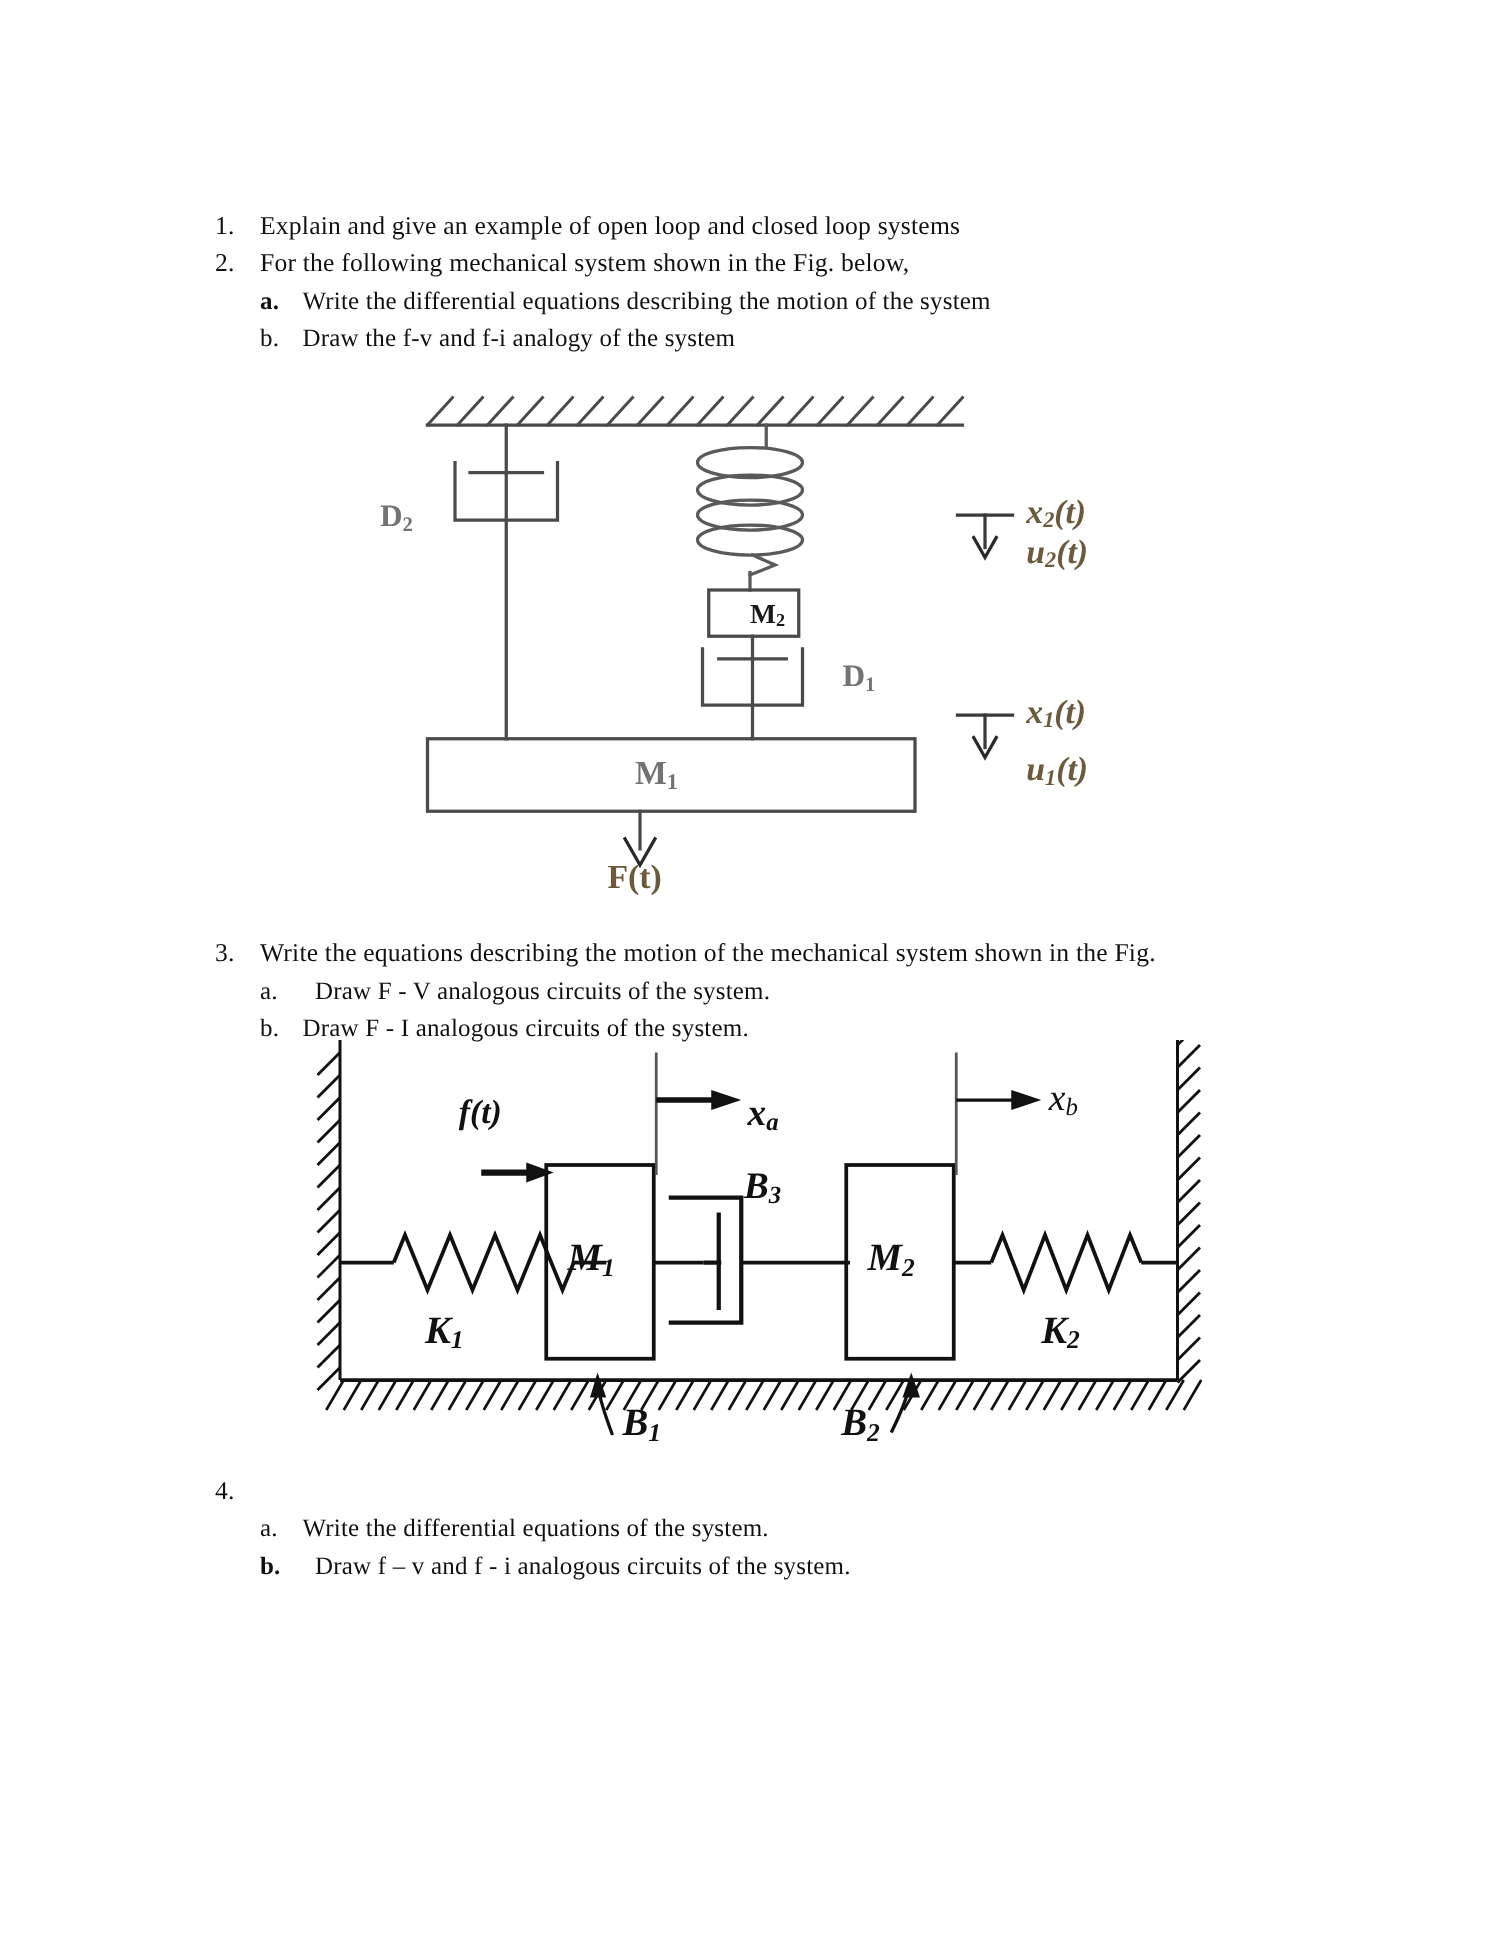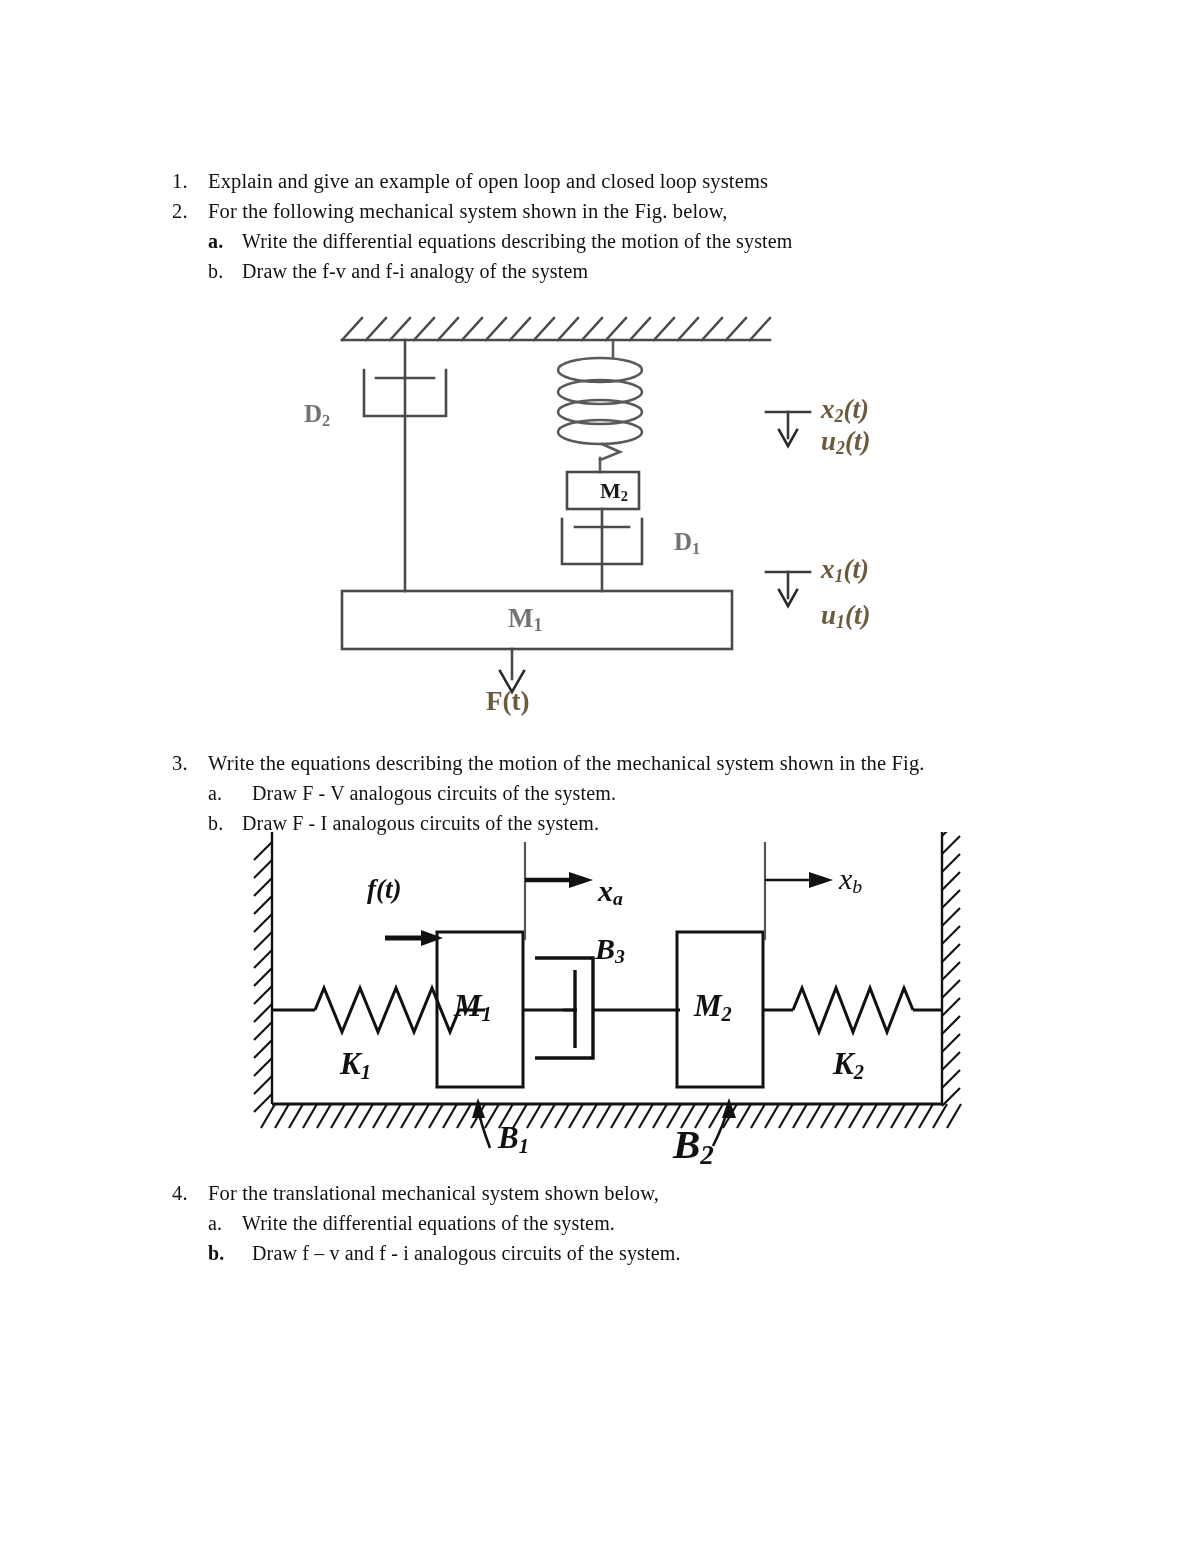--- a/index.html
+++ b/index.html
@@ -393,27 +393,26 @@
     <span class="lbl" style="left:449px; top:156px; font-size:31px; font-style:italic; font-weight:bold; color:#111;"><span>M</span><span class="sub">2</span></span>
 
     <span class="lbl" style="left:95px; top:214px; font-size:31px; font-style:italic; font-weight:bold; color:#111;"><span>K</span><span class="sub">1</span></span>
 
     <span class="lbl" style="left:588px; top:214px; font-size:31px; font-style:italic; font-weight:bold; color:#111;"><span>K</span><span class="sub">2</span></span>
 
     <span class="lbl" style="left:350px; top:100px; font-size:30px; font-style:italic; font-weight:bold; color:#111;"><span>B</span><span class="sub">3</span></span>
 
     <span class="lbl" style="left:253px; top:288px; font-size:31px; font-style:italic; font-weight:bold; color:#111;"><span>B</span><span class="sub">1</span></span>
 
-    <span class="lbl" style="left:428px; top:288px; font-size:41px; font-style:italic; font-weight:bold; color:#111;"><span>B</span><span class="sub">2</span></span>
+    <span class="lbl" style="left:428px; top:288px; font-size:31px; font-style:italic; font-weight:bold; color:#111;"><span>B</span><span class="sub">2</span></span>
   </div>
 
   <div class="qlist block3">
     <div class="qrow">
       <span class="marker">4.</span>
-      <span>For the translational mechanical system shown below,</span>
     </div>
     <div class="qrow sub">
       <span class="marker">a.</span>
       <span>Write the differential equations of the system.</span>
     </div>
     <div class="qrow sub wide">
       <span class="marker bold-marker">b.</span>
       <span>Draw f – v and f - i analogous circuits of the system.</span>
     </div>
   </div>

